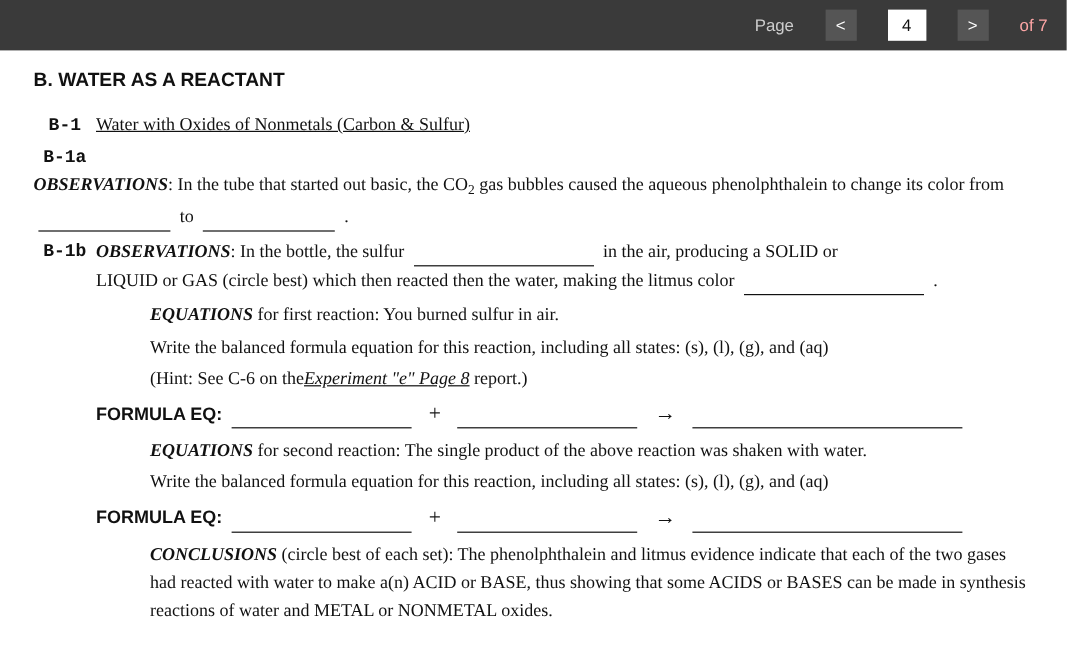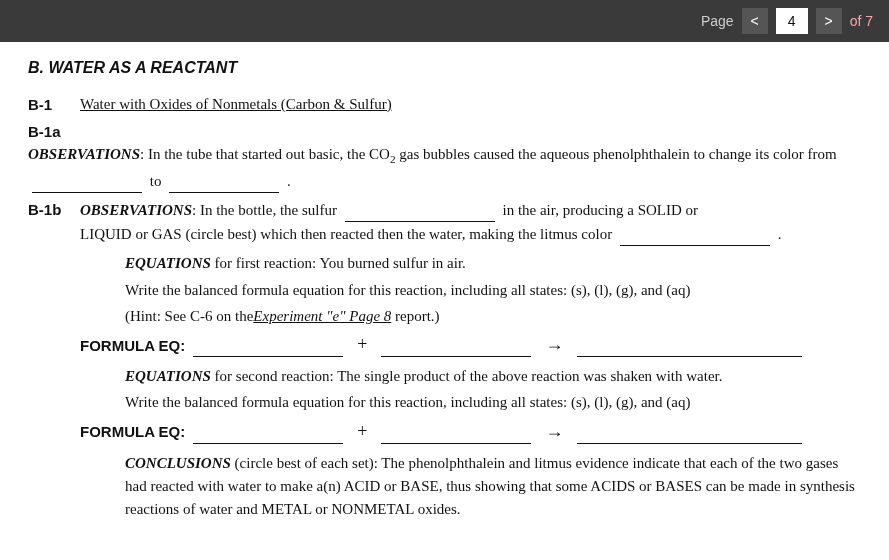--- a/index.html
+++ b/index.html
@@ -14,21 +14,21 @@
     }
 
     
     .top-bar {
       background: #3a3a3a;
       height: 42px;
       display: flex;
       align-items: center;
       justify-content: flex-end;
       padding-right: 16px;
-      gap: 8px;
+      gap: 26px;
     }
     .top-bar-page-label {
       color: #ccc;
       font-family: Arial, sans-serif;
       font-size: 14px;
     }
     .nav-btn {
       background: #555;
       color: #fff;
       border: none;
@@ -64,35 +64,35 @@
     .content {
       padding: 14px 28px 14px 28px;
       line-height: 1.55;
     }
 
     .section-title {
       font-size: 16px;
       font-weight: bold;
       font-family: Arial, sans-serif;
       margin-bottom: 12px;
-      font-style: italic;
     }
 
     .row {
       display: flex;
       margin-bottom: 4px;
       align-items: flex-start;
     }
     .label-col {
       min-width: 52px;
       font-weight: bold;
       font-size: 15px;
-      font-family: Liberation Sans, sans-serif;
+      font-family: Liberation Mono, monospace;
       padding-top: 0px;
       flex-shrink: 0;
+      text-align: center;
     }
     .content-col {
       flex: 1;
     }
 
     .underline-blank {
       display: inline-block;
       border-bottom: 1px solid #111;
       min-width: 110px;
       margin: 0 4px;

